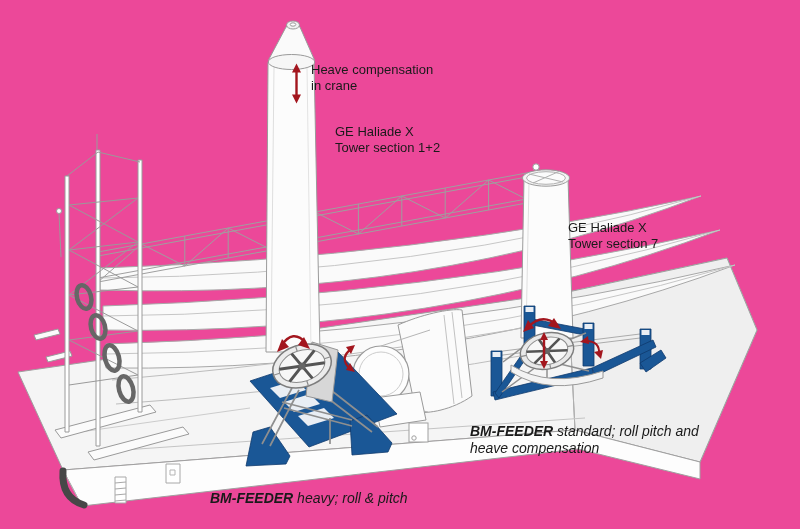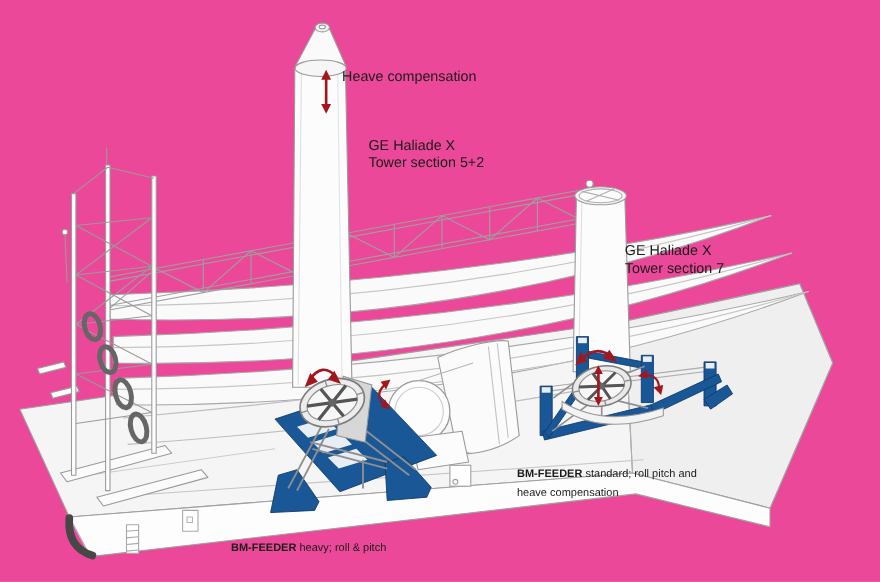--- a/index.html
+++ b/index.html
@@ -2,21 +2,21 @@
 <html><head>
 <meta charset="utf-8">
 <style>
   html,body{margin:0;padding:0;background:#ffffff;}
   .stage{
     position:relative;width:800px;height:529px;background:#ec4899;
     overflow:hidden;font-family:"Liberation Sans",sans-serif;
   }
   .stage svg{position:absolute;left:0;top:0;}
   .label{position:absolute;color:#1a1a1a;font-size:13px;line-height:16px;white-space:nowrap;}
-  .label-lg{font-size:10px;line-height:17px;}
+  .label-lg{font-size:14px;line-height:17px;font-style:italic;}
   .b{font-weight:bold;}
 </style>
 </head>
 <body>
 
 <div class="stage">
 
 <svg width="800" height="529" viewBox="0 0 800 529">
 
   <g stroke="#a0a0a0" stroke-width="1" fill="none" stroke-linejoin="round">
@@ -206,25 +206,26 @@
       <g fill="#a3161e" stroke="none">
         <path d="M580,342 L588,336 L589,344 Z"></path>
         <path d="M601,359 L594,352 L603,350 Z"></path>
       </g>
     </g>
   </g>
 </svg>
 
   <div class="label" style="left:311px;top:62px;">
     <div>Heave compensation</div>
+    <div>in crane</div>
   </div>
 
   <div class="label" style="left:335px;top:124px;">
     <div>GE Haliade X</div>
-    <div>Tower section 5+2</div>
+    <div>Tower section 1+2</div>
   </div>
 
   <div class="label" style="left:568px;top:220px;">
     <div>GE Haliade X</div>
     <div>Tower section 7</div>
   </div>
 
   <div class="label label-lg" style="left:470px;top:423px;">
     <div>
       <span class="b">BM-FEEDER</span><span> standard; roll pitch and</span>

